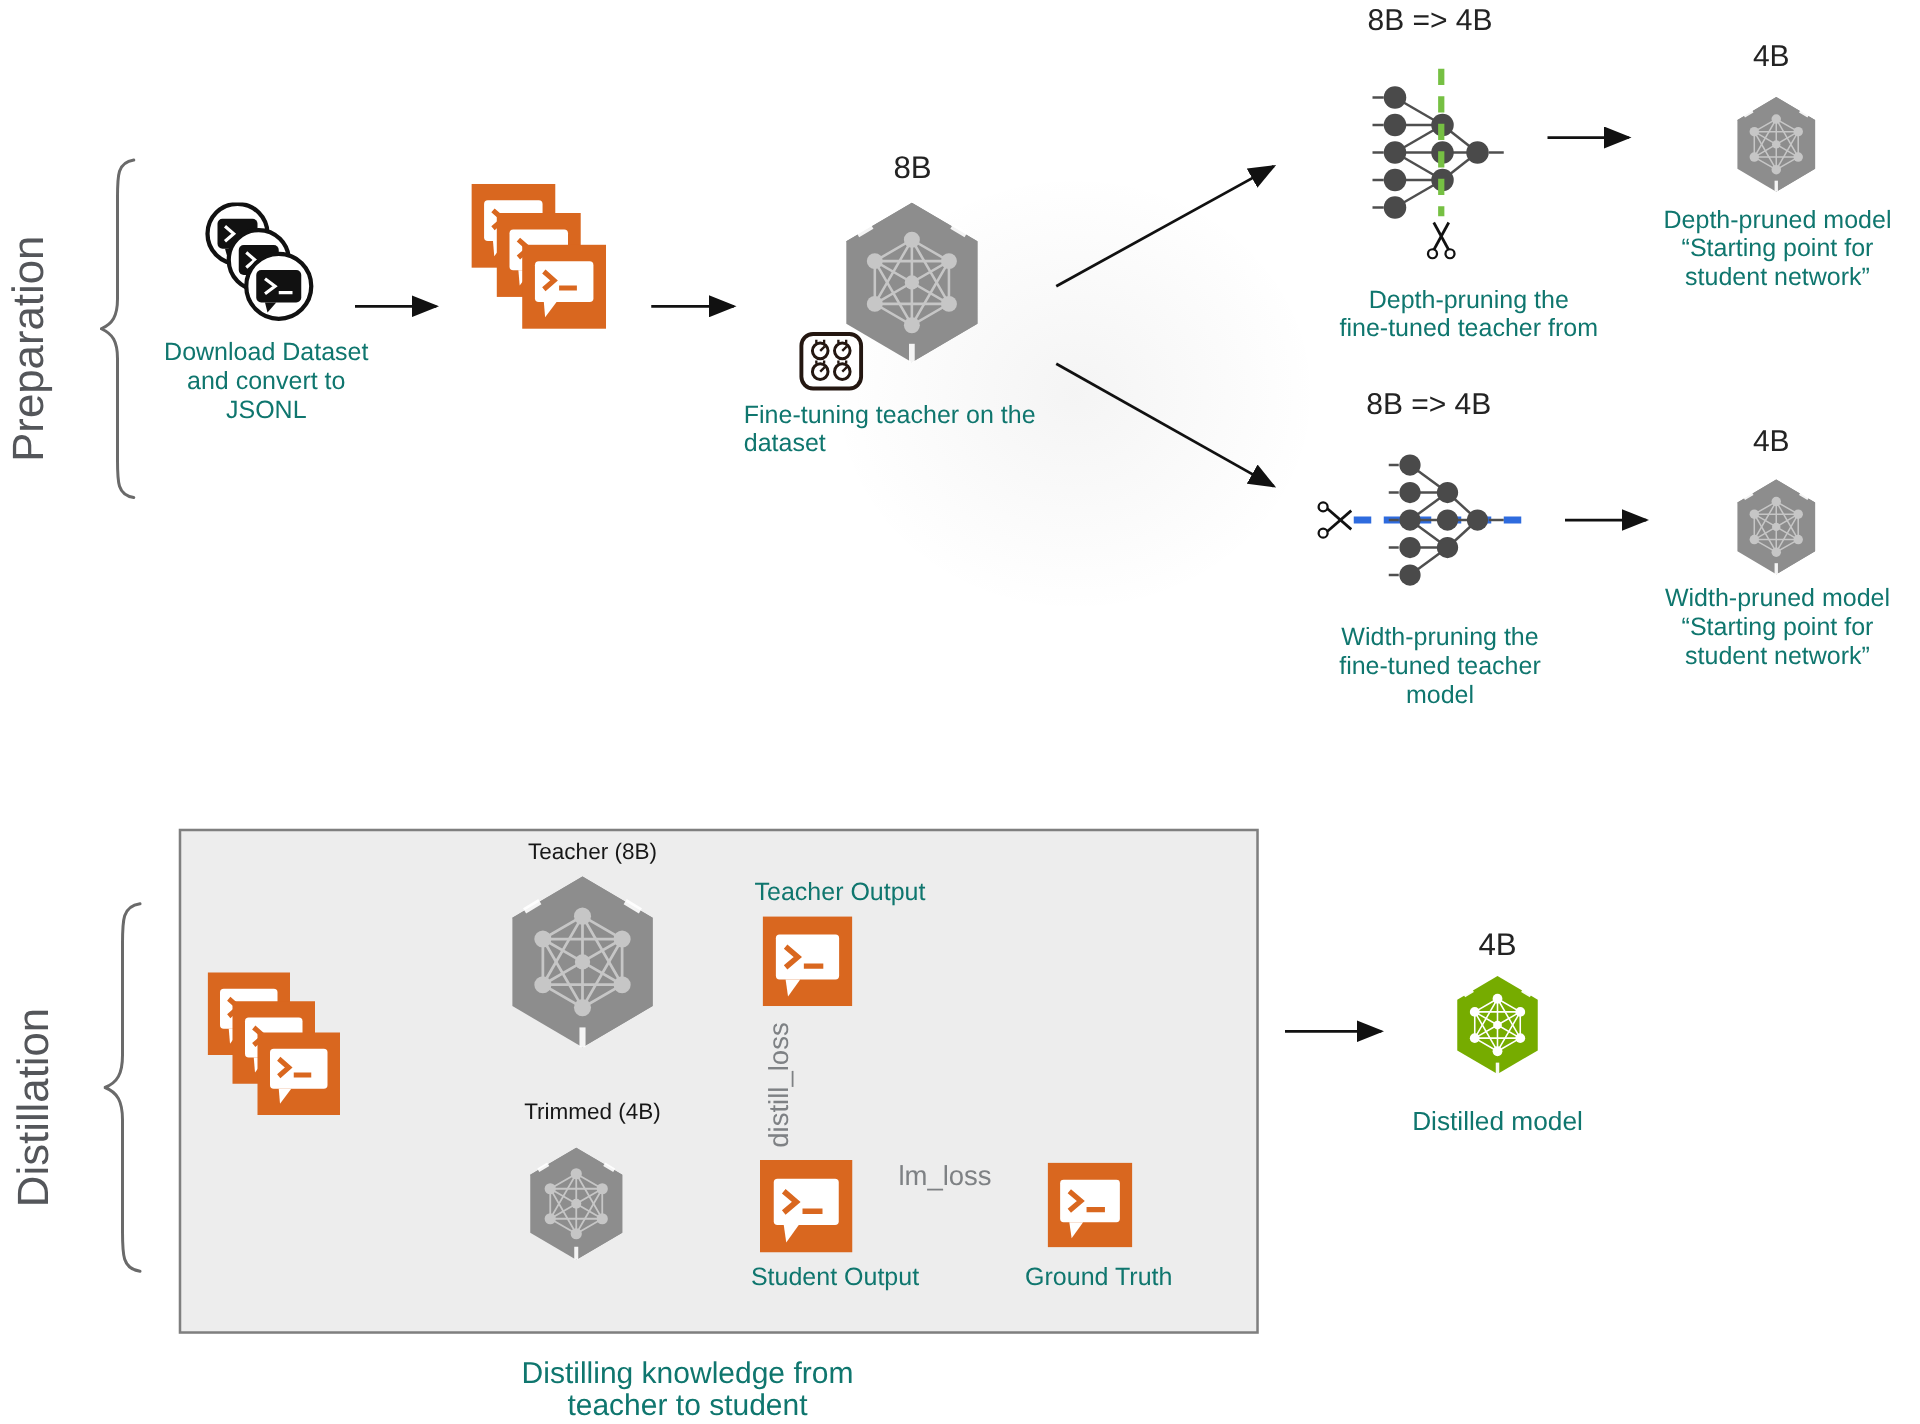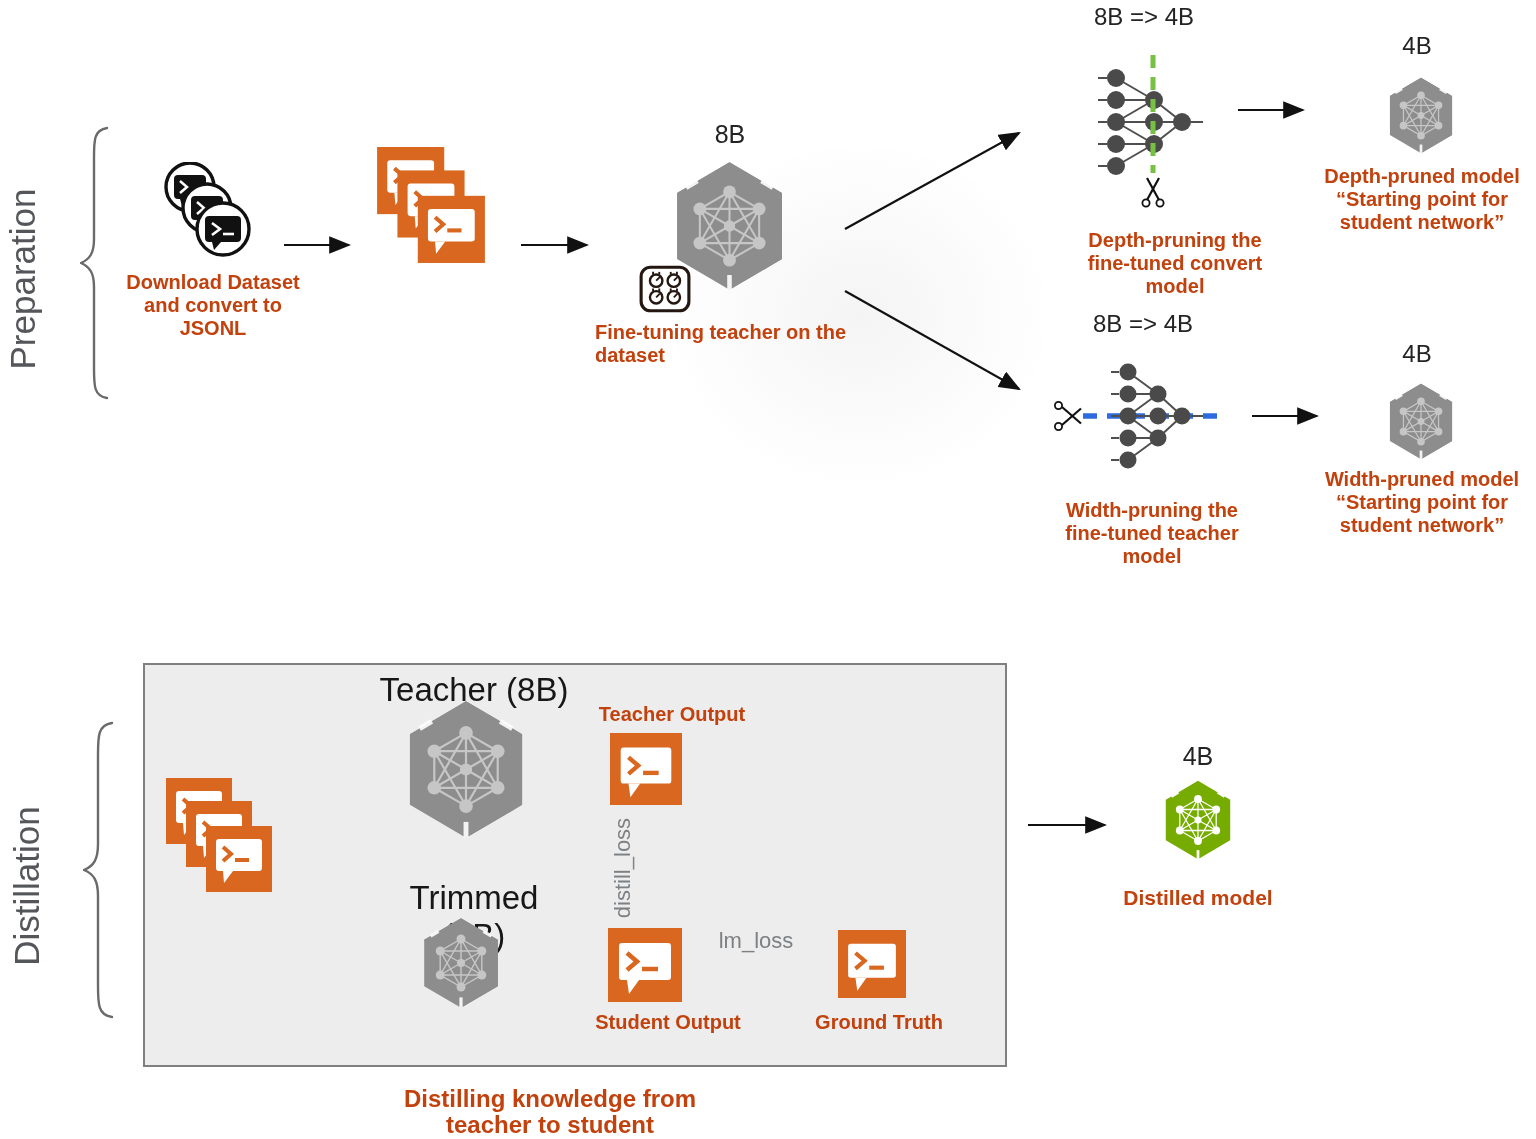--- a/index.html
+++ b/index.html
@@ -1,22 +1,22 @@
 <!DOCTYPE html>
 <html><head>
 <meta charset="utf-8">
 <style>
   html,body{margin:0;padding:0;background:#ffffff;}
   body{font-family:"Liberation Sans","DejaVu Sans",sans-serif;color:#1E1E1E;}
   .stage{position:relative;width:1536px;height:1139px;background:#ffffff;overflow:hidden;}
   .abs{position:absolute;}
-  .cap{position:absolute;white-space:pre-line;text-align:center;font-size:20px;line-height:23px;color:#c2410c;font-weight:bold;}
+  .cap{position:absolute;white-space:pre-line;text-align:center;font-size:20px;line-height:23px;color:#0f766e;}
   .cap-left{text-align:left;}
   .size-label{position:absolute;text-align:center;font-size:25px;color:#232323;}
-  .sec-title{position:absolute;text-align:center;font-size:33px;color:#171717;}
+  .sec-title{position:absolute;text-align:center;font-size:18px;color:#171717;}
   .vlabel{position:absolute;text-align:center;font-size:35px;color:#54565A;transform:rotate(-90deg);}
   .loss{position:absolute;text-align:center;color:#7E8184;font-size:22px;}
   .blob{position:absolute;left:600px;top:80px;width:520px;height:470px;
         background:radial-gradient(closest-side,rgba(60,60,60,0.055),rgba(60,60,60,0) 75%);}
   .dbox{position:absolute;left:143px;top:663px;width:864px;height:404px;
         background:#EDEDED;border:2px solid #7F7F7F;box-sizing:border-box;}
   svg{display:block;}
 </style>
 </head>
 <body>
@@ -242,21 +242,21 @@
     </g>
     <line x1="68" y1="5" x2="68" y2="123" stroke="#76C043" stroke-width="5" stroke-dasharray="13 9"></line>
     <g stroke="#111111" fill="none">
       <line x1="62" y1="150" x2="74" y2="128" stroke-width="2.2"></line>
       <line x1="74" y1="150" x2="62" y2="128" stroke-width="2.2"></line>
       <circle cx="61" cy="153" r="3.6" stroke-width="1.8"></circle>
       <circle cx="75" cy="153" r="3.6" stroke-width="1.8"></circle>
     </g>
   </svg>
   <div class="cap" style="left:1065px;top:229px;width:220px;">Depth-pruning the
-fine-tuned convert model</div>
+fine-tuned teacher from</div>
 
   <div class="size-label" style="left:1382px;top:32px;width:70px;font-size:24px;">4B</div>
   <svg class="abs" style="left:1387px;top:77px" width="68" height="77">
     <use href="#hex-gray" width="68" height="77"></use>
   </svg>
   <div class="cap" style="left:1322px;top:165px;width:200px;">Depth-pruned model
 “Starting point for
 student network”</div>
 
   <div class="size-label" style="left:1073px;top:310px;width:140px;font-size:24px;">8B =&gt; 4B</div>

